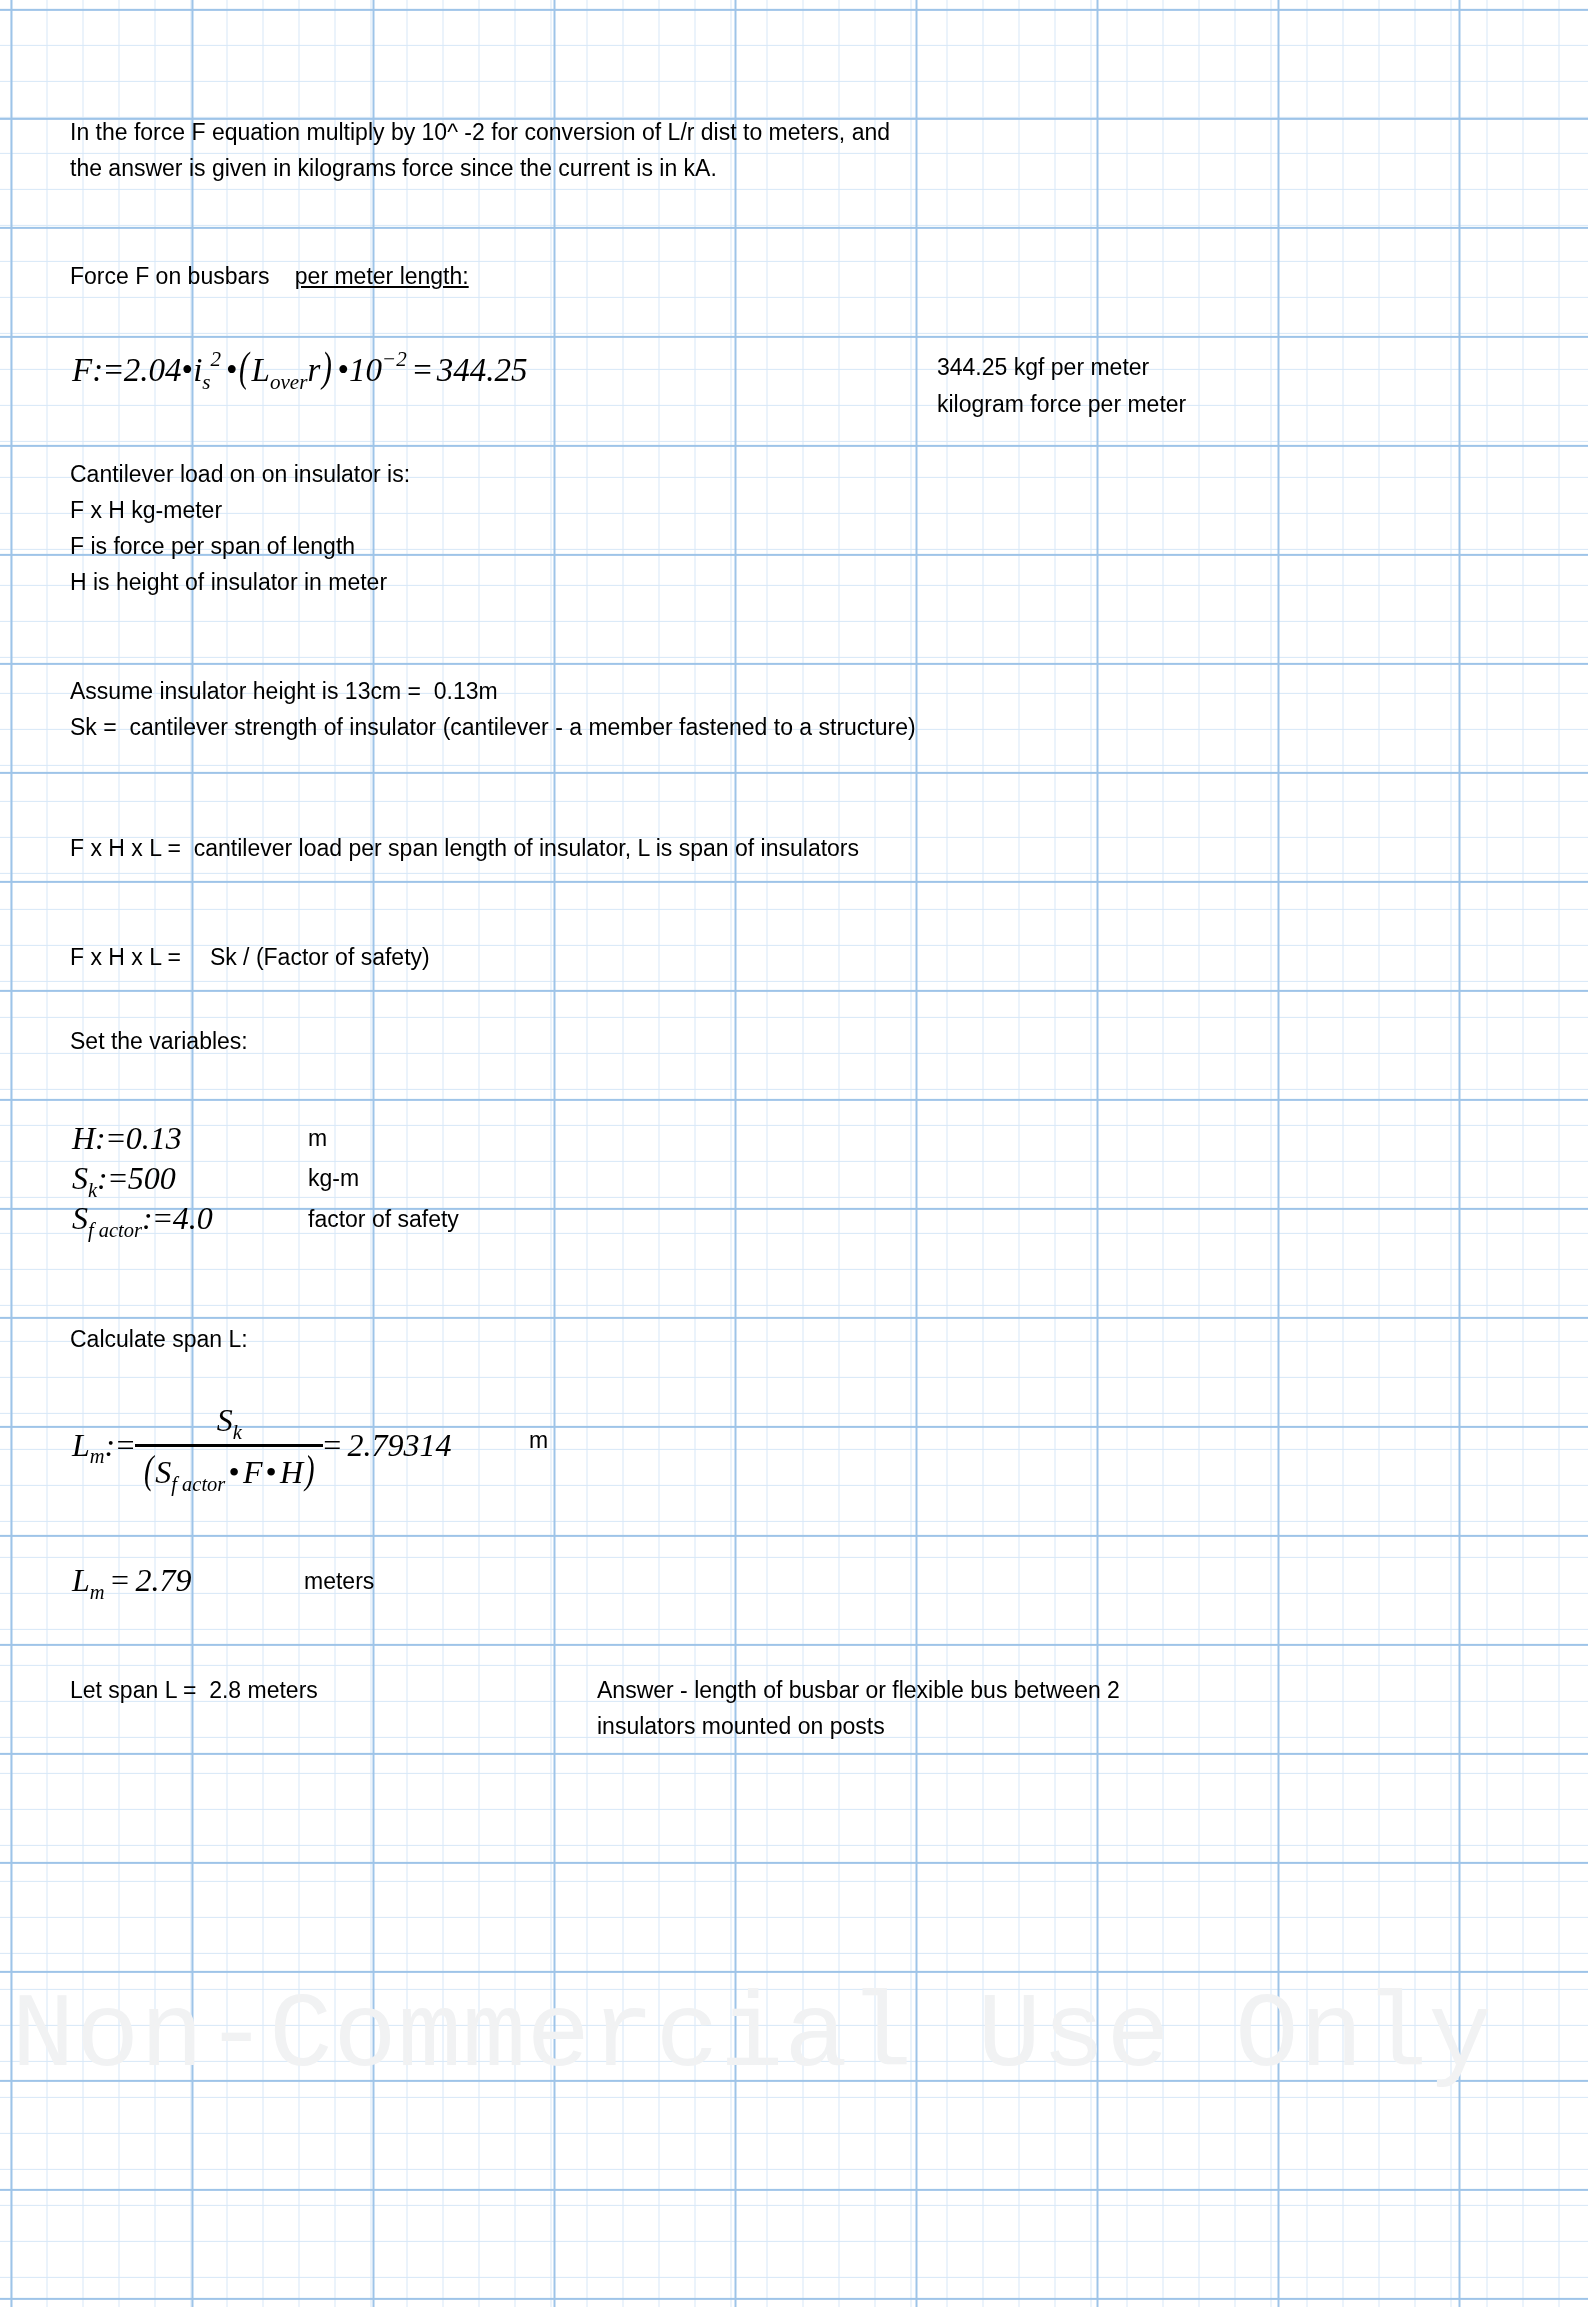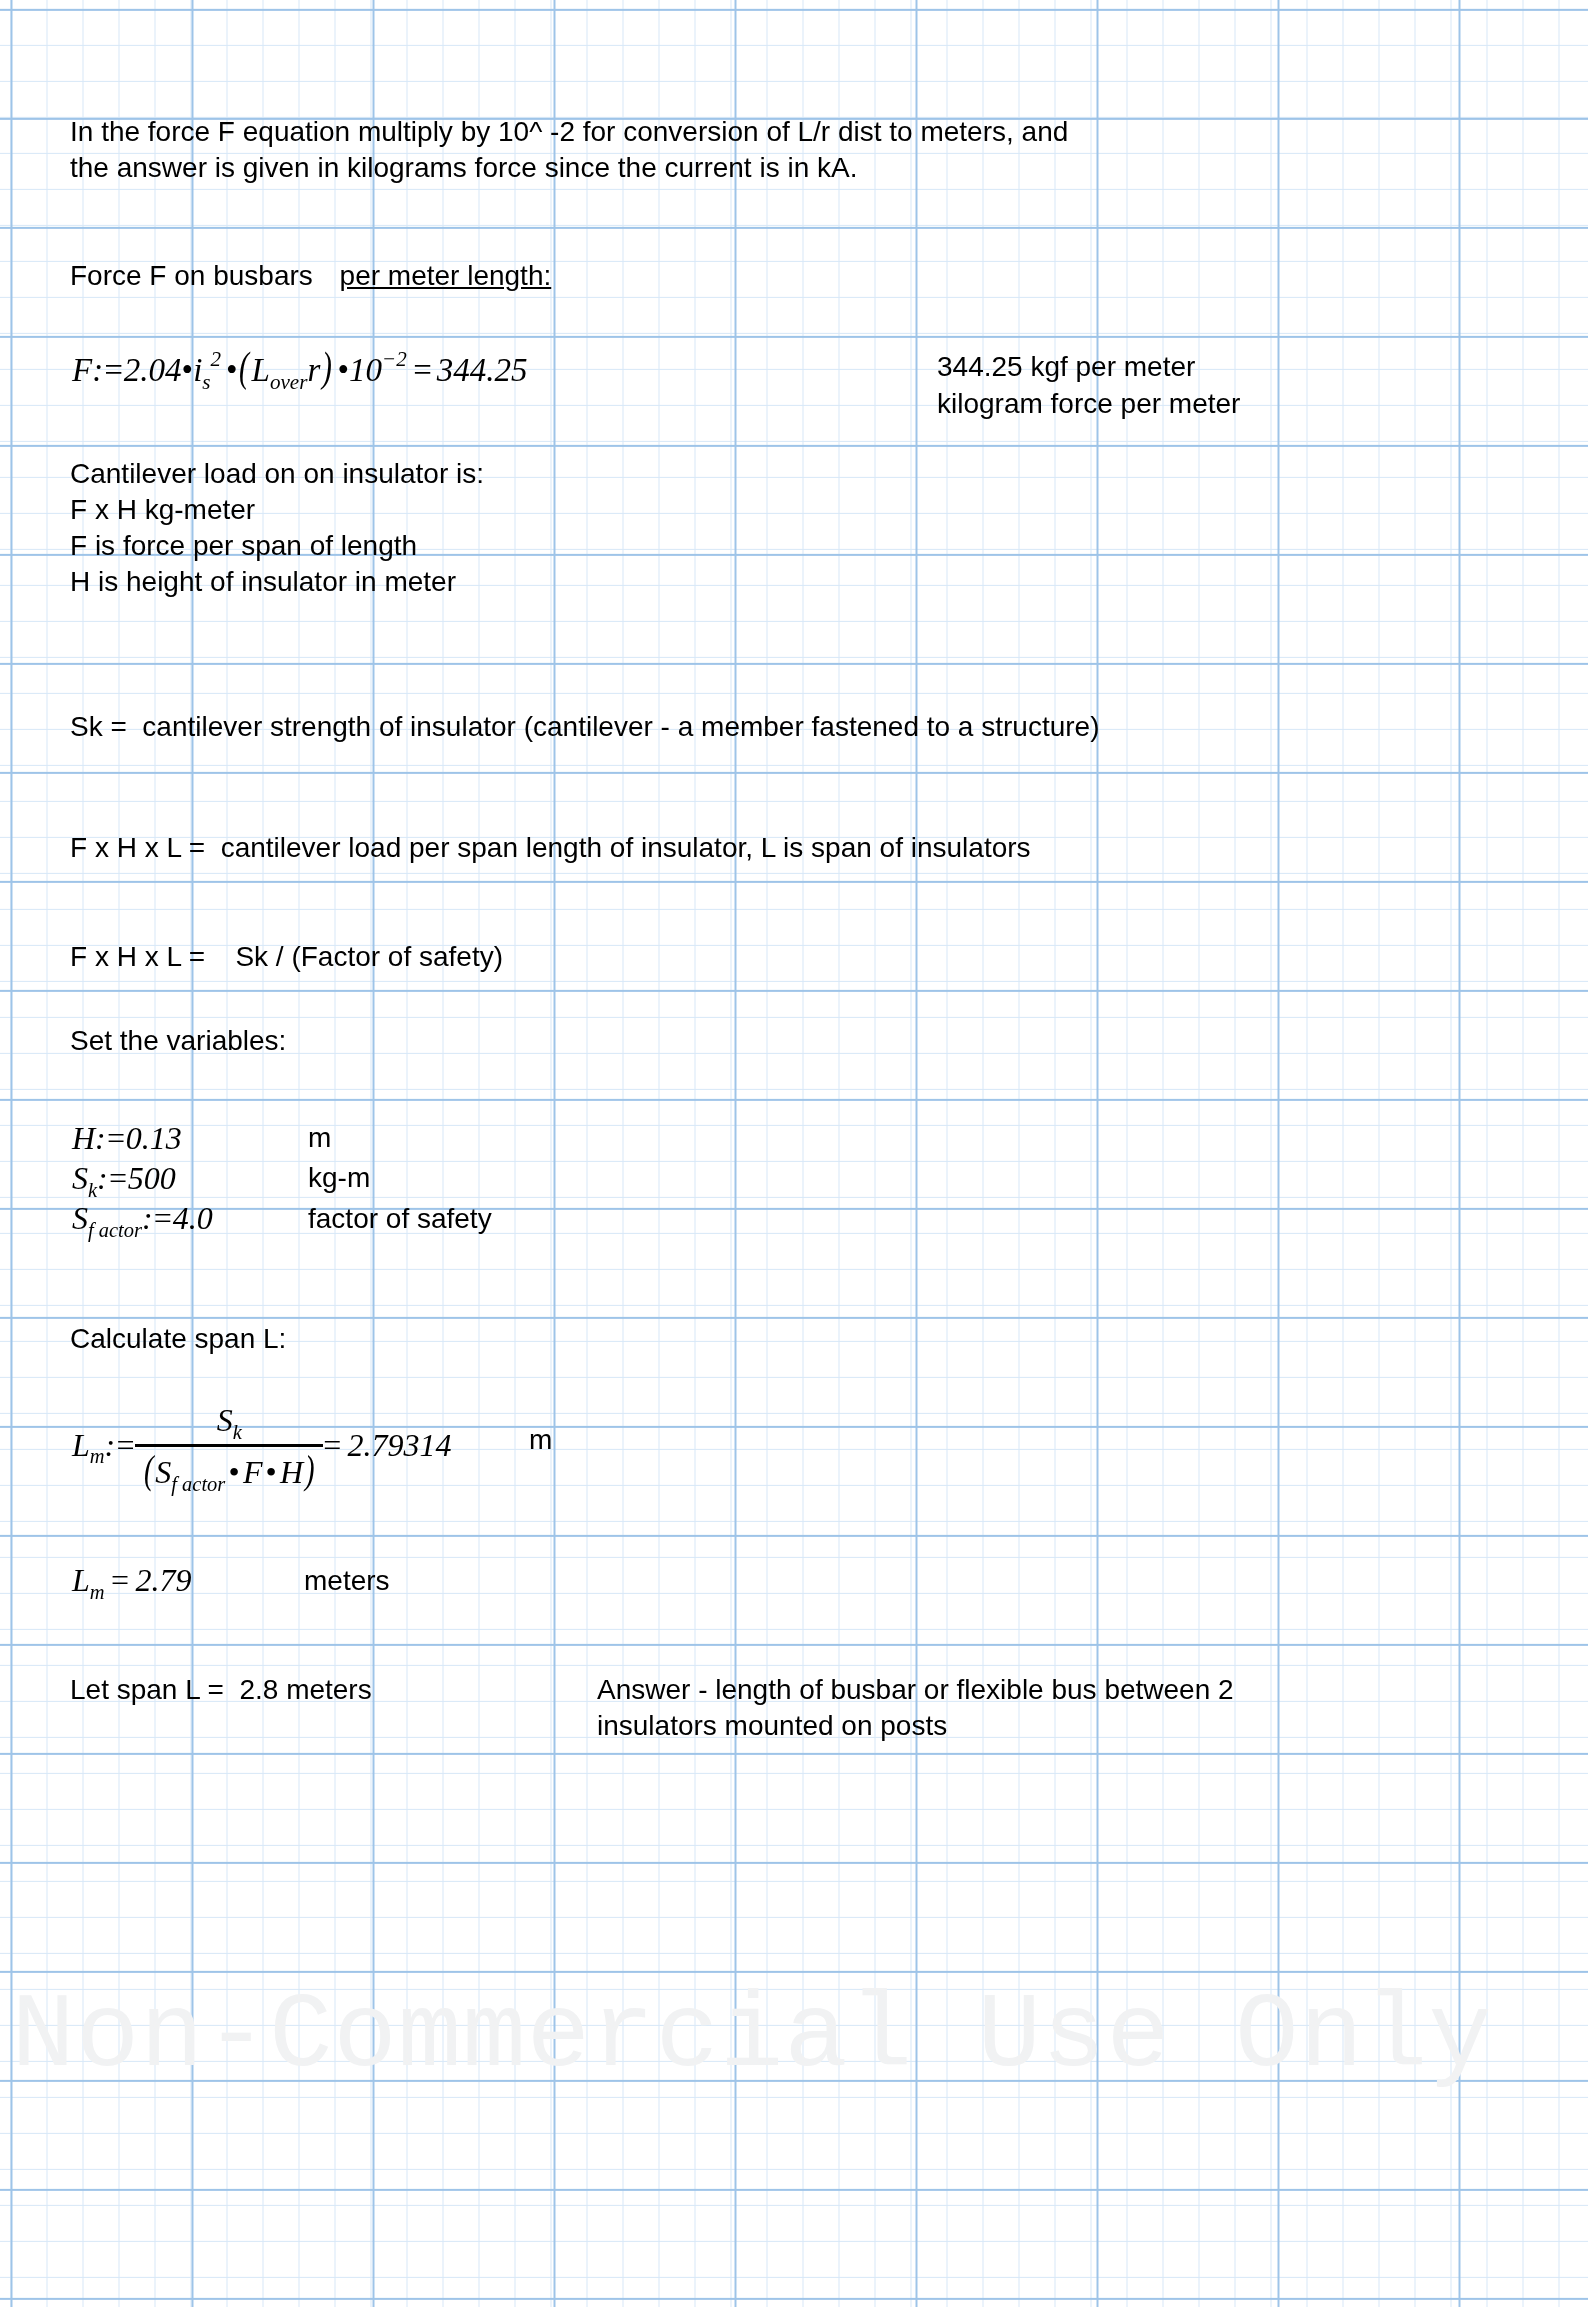--- a/index.html
+++ b/index.html
@@ -45,21 +45,21 @@
     position: absolute;
     left: 0; top: 0;
     width: 1589px;
     height: 2307px;
     z-index: 2;
   }
   .txt {
     position: absolute;
     color: #000000;
     font-family: "Liberation Sans", sans-serif;
-    font-size: 28px;
+    font-size: 23px;
     line-height: 36px;
     white-space: pre;
     text-align: right;
   }
   .u { text-decoration: underline; margin-left: 19px; }
   
   .math {
     position: absolute;
     color: #000000;
     font-family: "Liberation Serif", serif;
@@ -127,20 +127,21 @@
     <div class="math" style="left:72px; top:346px; font-size:33px;"><span>F</span><span class="assign">:=</span><span>2.04</span><span class="dot">•</span><span>i</span><span class="sub">s</span><span class="sup">2</span><span class="dot" style="margin-left:4.8px;">•</span><span class="paren">(</span><span>L</span><span class="sub">over</span><span>r</span><span class="paren">)</span><span class="dot" style="margin-left:3.2px;">•</span><span>10</span><span class="sup">−2</span><span class="dot" style="margin-left:6.4px;">=</span><span style="margin-left:4.8px;">344.25</span></div>
 
     <div class="txt" style="left:937px; top:349px;">344.25 kgf per meter</div>
     <div class="txt" style="left:937px; top:386px;">kilogram force per meter</div>
 
     <div class="txt" style="left:70px; top:456px;">Cantilever load on on insulator is:</div>
     <div class="txt" style="left:70px; top:492px;">F x H kg-meter</div>
     <div class="txt" style="left:70px; top:528px;">F is force per span of length</div>
     <div class="txt" style="left:70px; top:564px;">H is height of insulator in meter</div>
 
+    <div class="txt" style="left:70px; top:673px;">Assume insulator height is 13cm =  0.13m</div>
     <div class="txt" style="left:70px; top:830px;">F x H x L =  cantilever load per span length of insulator, L is span of insulators</div>
 
     <div class="txt" style="left:70px; top:709px;">Sk =  cantilever strength of insulator (cantilever - a member fastened to a structure)</div>
 
     <div class="txt" style="left:70px; top:939px;"><span>F x H x L = </span><span style="display:inline-block;width:22.5px;"></span><span>Sk / (Factor of safety)</span></div>
 
     <div class="txt" style="left:70px; top:1023px;">Set the variables:</div>
 
     <div class="math" style="left:72px; top:1122px; font-size:32px;"><span>H</span><span class="assign">:=</span><span>0.13</span></div>
     <div class="txt" style="left:308px; top:1120px;">m</div>

